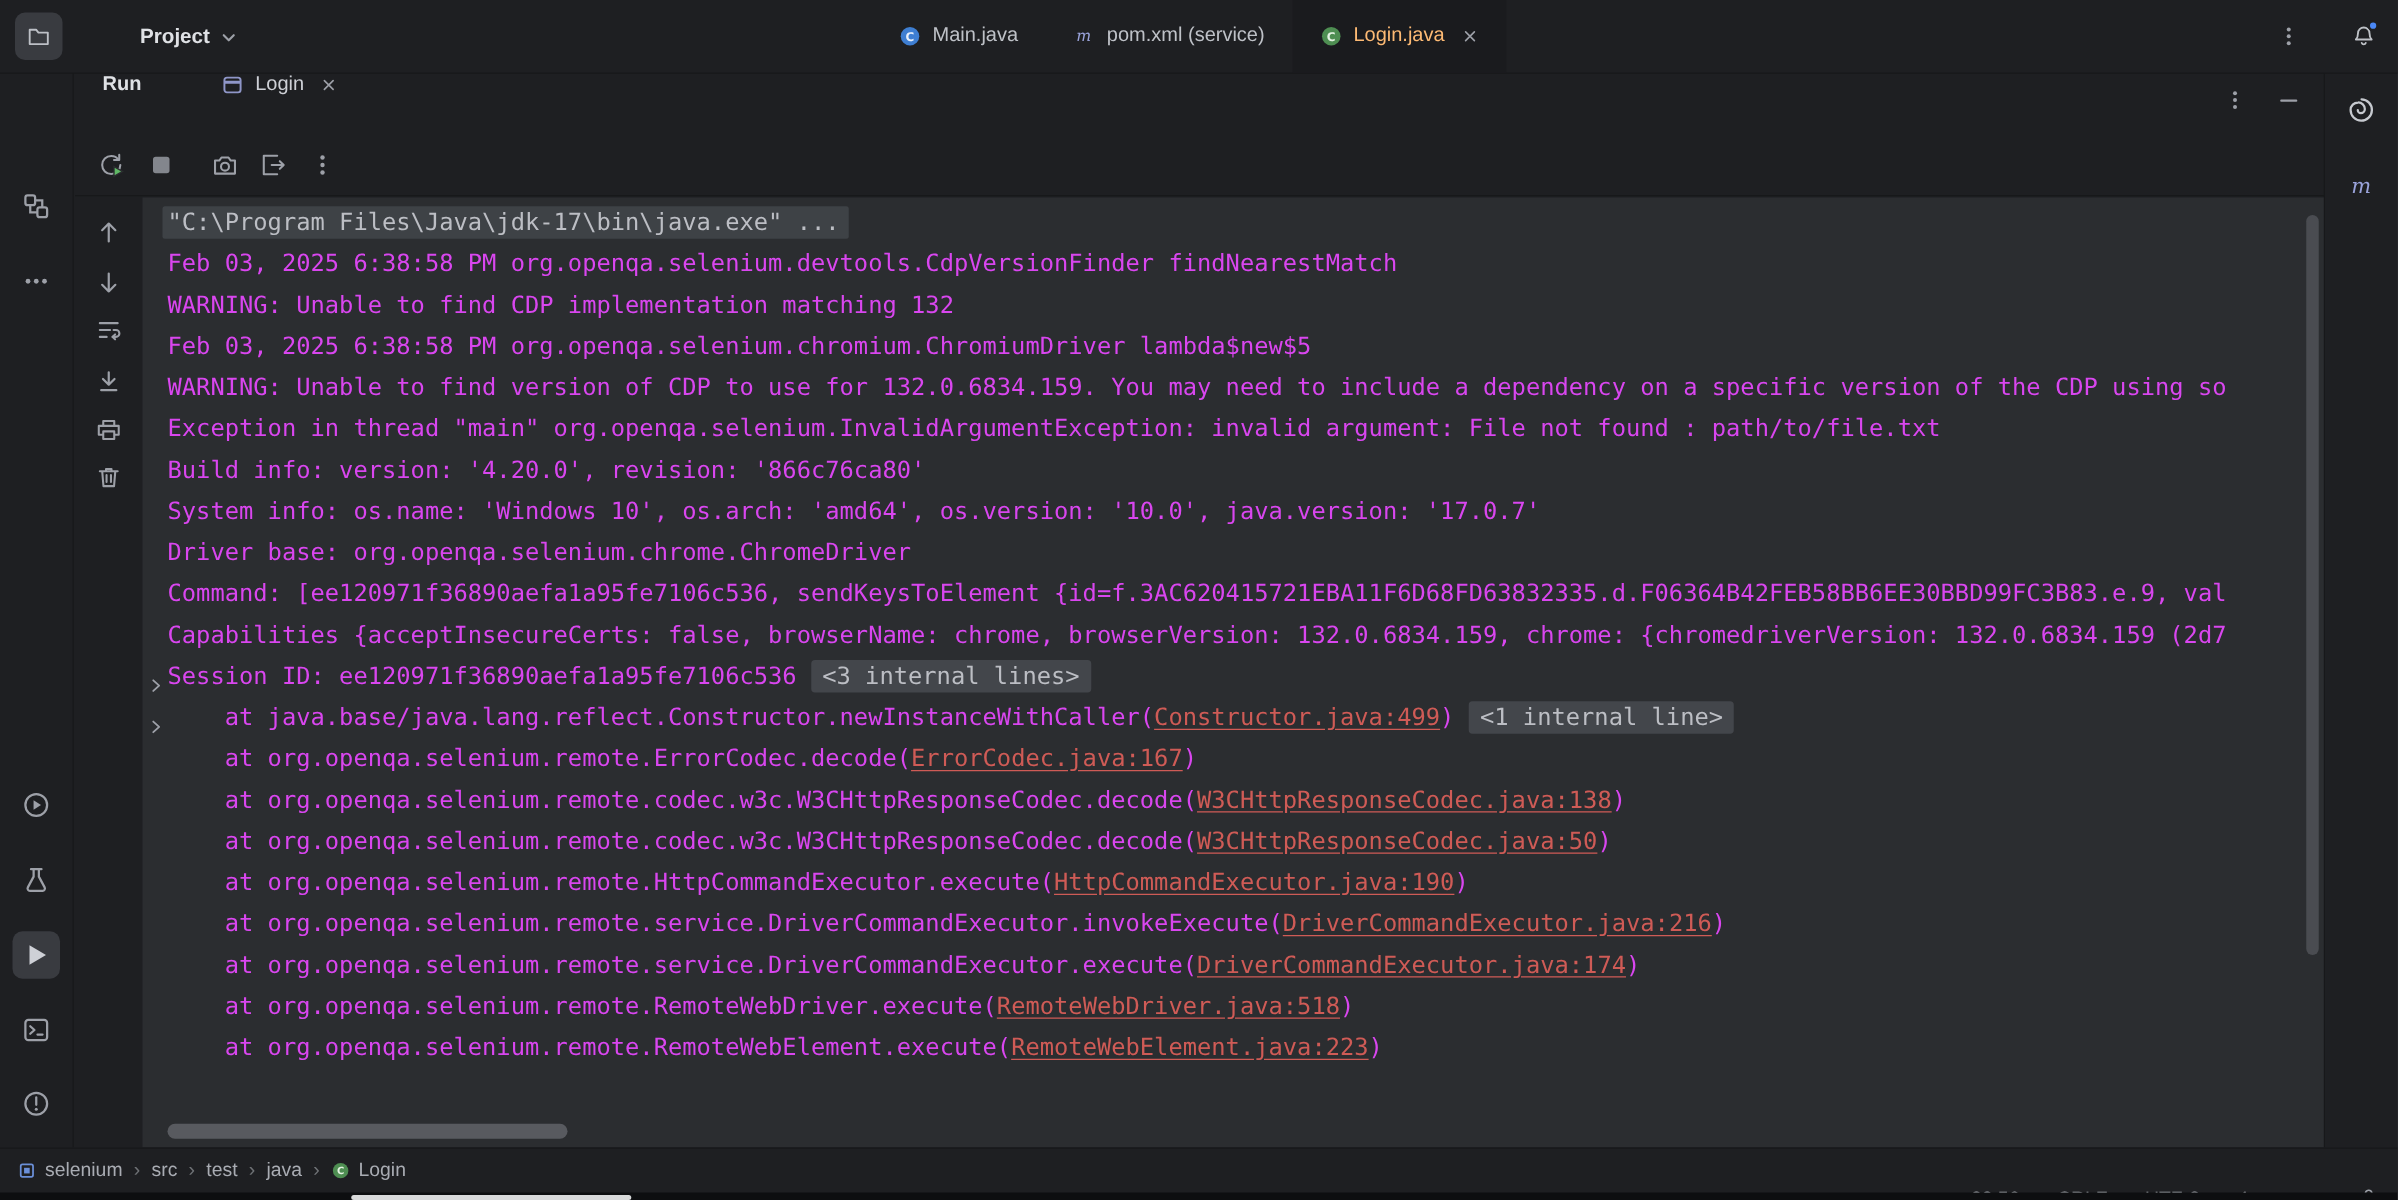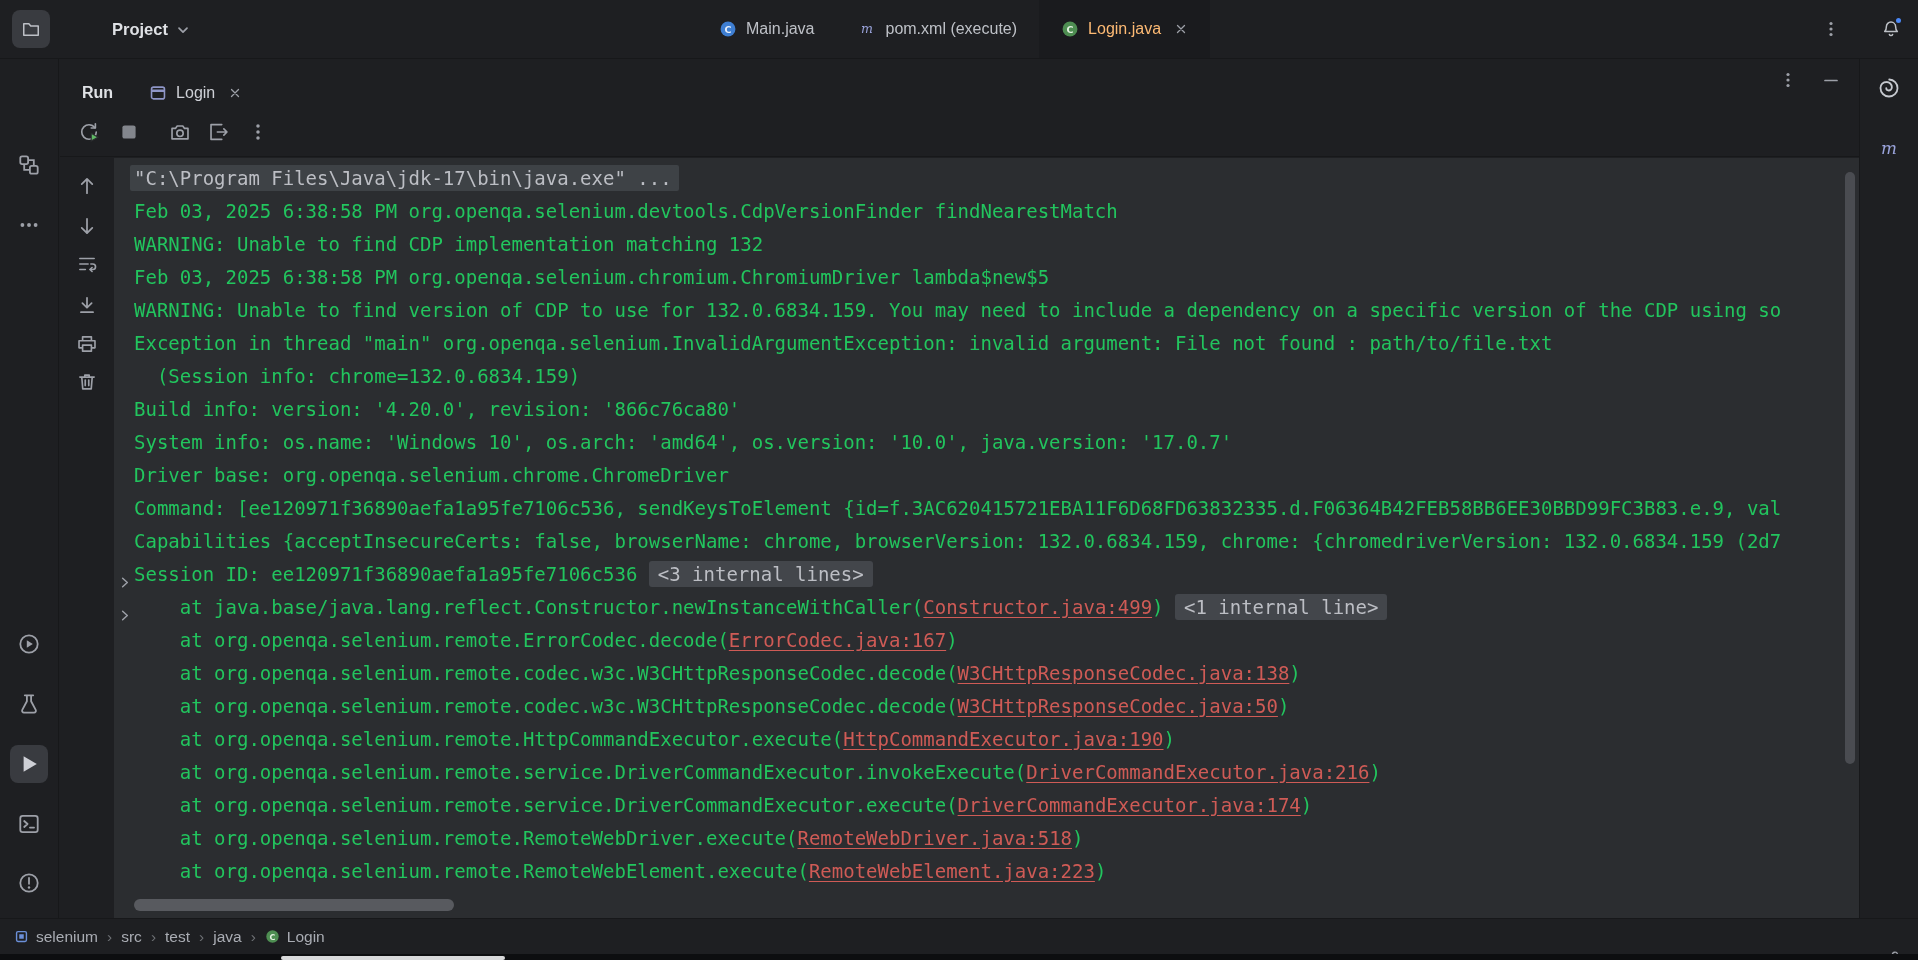--- a/index.html
+++ b/index.html
@@ -29,37 +29,37 @@
   #bell-btn { left:1874px; top:12px; position:absolute; }
   #notif-dot { position:absolute; right:5px; top:4px; width:9px; height:9px; border-radius:50%; background:#4A88F7; border:2px solid #1E1F22; }
 
   
   #left-stripe { left:0; top:59px; width:59px; height:859px; border-right:1px solid #17181A; }
   #right-stripe { left:1859px; top:59px; width:59px; height:859px; border-left:1px solid #17181A; }
   .stripe-btn { width:38px; height:38px; border-radius:8px; display:flex; align-items:center; justify-content:center; position:absolute; }
   .stripe-btn.active { background:#393B40; }
 
   
-  #run-header { left:60px; top:59px; width:1799px; height:43px; display:flex; align-items:flex-end; padding-left:22px; }
+  #run-header { left:60px; top:59px; width:1799px; height:43px; display:flex; align-items:flex-start; padding-left:22px;gap:28px; }
   #run-title { font-size:16px; font-weight:700; color:#DFE1E5; }
   #run-tab { display:flex; align-items:center; gap:9px; margin-left:36px; font-size:16px; color:#CED0D6; cursor:pointer; }
   #run-kebab { position:absolute; left:1711px; top:4px; }
   #run-hide  { position:absolute; left:1754px; top:4px; }
   #run-toolbar { left:60px; top:102px; width:1799px; height:55px; border-bottom:1px solid #17181A; }
   .tool-btn { width:30px; height:30px; border-radius:6px; display:flex; align-items:center; justify-content:center; position:absolute; }
   #run-gutter { left:60px; top:158px; width:54px; height:760px; }
   .gutter-btn { width:30px; height:30px; border-radius:6px; display:flex; align-items:center; justify-content:center; position:absolute; left:12px; }
 
   
   #console { left:114px; top:158px; width:1745px; height:760px; background:#2B2D30; overflow:hidden; }
   #console-lines { padding:4px 0 0 20px; }
   .cline { position:relative; height:33px; line-height:33px; font-family:"DejaVu Sans Mono","Liberation Mono",monospace; font-size:19px; white-space:pre; }
   .fold-chevron { position:absolute; left:-17px; top:9px; width:15px; height:15px; cursor:pointer; }
   .fold-chevron svg { width:100%; height:100%; }
-  .seg-error { color:#22c55e; }
+  .seg-error { color:#d946ef; }
   .seg-link { color:#CF5B56; text-decoration:underline; text-underline-offset:3px; cursor:pointer; }
   .seg-badge { background:#43464B; color:#BCBEC4; border-radius:3px; padding:2px 9px; cursor:pointer; }
   .seg-system { color:#BCBEC4; background:#3E4246; border-radius:2px; padding:2px 7px 2px 4px; margin-left:-4px; }
   #h-scroll { position:absolute; left:20px; top:741px; width:320px; height:12px; border-radius:6px; background:rgba(133,136,142,0.5); }
   #v-scroll { position:absolute; right:4px; top:14px; width:10px; height:592px; border-radius:5px; background:rgba(133,136,142,0.35); }
 
   
   #statusbar { left:0; top:918px; width:1918px; height:36px; background:#1E1F22; border-top:1px solid #17181A;
                display:flex; align-items:center; justify-content:space-between; padding:0 18px 0 14px; font-size:15.5px; color:#A9ACB3; }
   #breadcrumbs { display:flex; align-items:center; gap:9px; }
@@ -100,21 +100,21 @@
           </svg>
         </span>
         <span class="etab-label">Main.java</span>
       </div>
       <div class="etab">
         <span class="icon sz18">
           <svg viewBox="0 0 20 20">
             <text x="10" y="14.5" text-anchor="middle" font-size="14" font-style="italic" font-family="DejaVu Serif, serif" fill="#9AA3DB">m</text>
           </svg>
         </span>
-        <span class="etab-label">pom.xml (execute)</span>
+        <span class="etab-label">pom.xml (service)</span>
       </div>
       <div class="etab selected">
         <span class="icon sz18">
           <svg viewBox="0 0 16 16">
             <circle cx="8" cy="8" r="6.6" fill="#4E8E52"></circle>
             <text x="8" y="11.2" text-anchor="middle" font-size="8.5" font-weight="bold" font-family="DejaVu Sans, sans-serif" fill="#E4F2E2">C</text>
           </svg>
         </span>
         <span class="etab-label">Login.java</span>
         <span class="icon sz14 etab-close">
@@ -355,21 +355,20 @@
   </div>
 
 <div class="abs" id="console">
   <div id="console-lines">
       <div class="cline"><span class="seg-system">"C:\Program Files\Java\jdk-17\bin\java.exe" ...</span></div>
       <div class="cline"><span class="seg-error">Feb 03, 2025 6:38:58 PM org.openqa.selenium.devtools.CdpVersionFinder findNearestMatch</span></div>
       <div class="cline"><span class="seg-error">WARNING: Unable to find CDP implementation matching 132</span></div>
       <div class="cline"><span class="seg-error">Feb 03, 2025 6:38:58 PM org.openqa.selenium.chromium.ChromiumDriver lambda$new$5</span></div>
       <div class="cline"><span class="seg-error">WARNING: Unable to find version of CDP to use for 132.0.6834.159. You may need to include a dependency on a specific version of the CDP using so</span></div>
       <div class="cline"><span class="seg-error">Exception in thread "main" org.openqa.selenium.InvalidArgumentException: invalid argument: File not found : path/to/file.txt</span></div>
-      <div class="cline"><span class="seg-error">  (Session info: chrome=132.0.6834.159)</span></div>
       <div class="cline"><span class="seg-error">Build info: version: '4.20.0', revision: '866c76ca80'</span></div>
       <div class="cline"><span class="seg-error">System info: os.name: 'Windows 10', os.arch: 'amd64', os.version: '10.0', java.version: '17.0.7'</span></div>
       <div class="cline"><span class="seg-error">Driver base: org.openqa.selenium.chrome.ChromeDriver</span></div>
       <div class="cline"><span class="seg-error">Command: [ee120971f36890aefa1a95fe7106c536, sendKeysToElement {id=f.3AC620415721EBA11F6D68FD63832335.d.F06364B42FEB58BB6EE30BBD99FC3B83.e.9, val</span></div>
       <div class="cline"><span class="seg-error">Capabilities {acceptInsecureCerts: false, browserName: chrome, browserVersion: 132.0.6834.159, chrome: {chromedriverVersion: 132.0.6834.159 (2d7</span></div>
       <div class="cline"><span class="fold-chevron"><svg viewBox="0 0 16 16">
             <path d="M6 3.5L11 8l-5 4.5" stroke="#9DA0A8" stroke-width="1.6" fill="none" stroke-linecap="round" stroke-linejoin="round"></path>
           </svg></span><span class="seg-error">Session ID: ee120971f36890aefa1a95fe7106c536 </span><span class="seg-badge">&lt;3 internal lines&gt;</span></div>
       <div class="cline"><span class="fold-chevron"><svg viewBox="0 0 16 16">
             <path d="M6 3.5L11 8l-5 4.5" stroke="#9DA0A8" stroke-width="1.6" fill="none" stroke-linecap="round" stroke-linejoin="round"></path>

